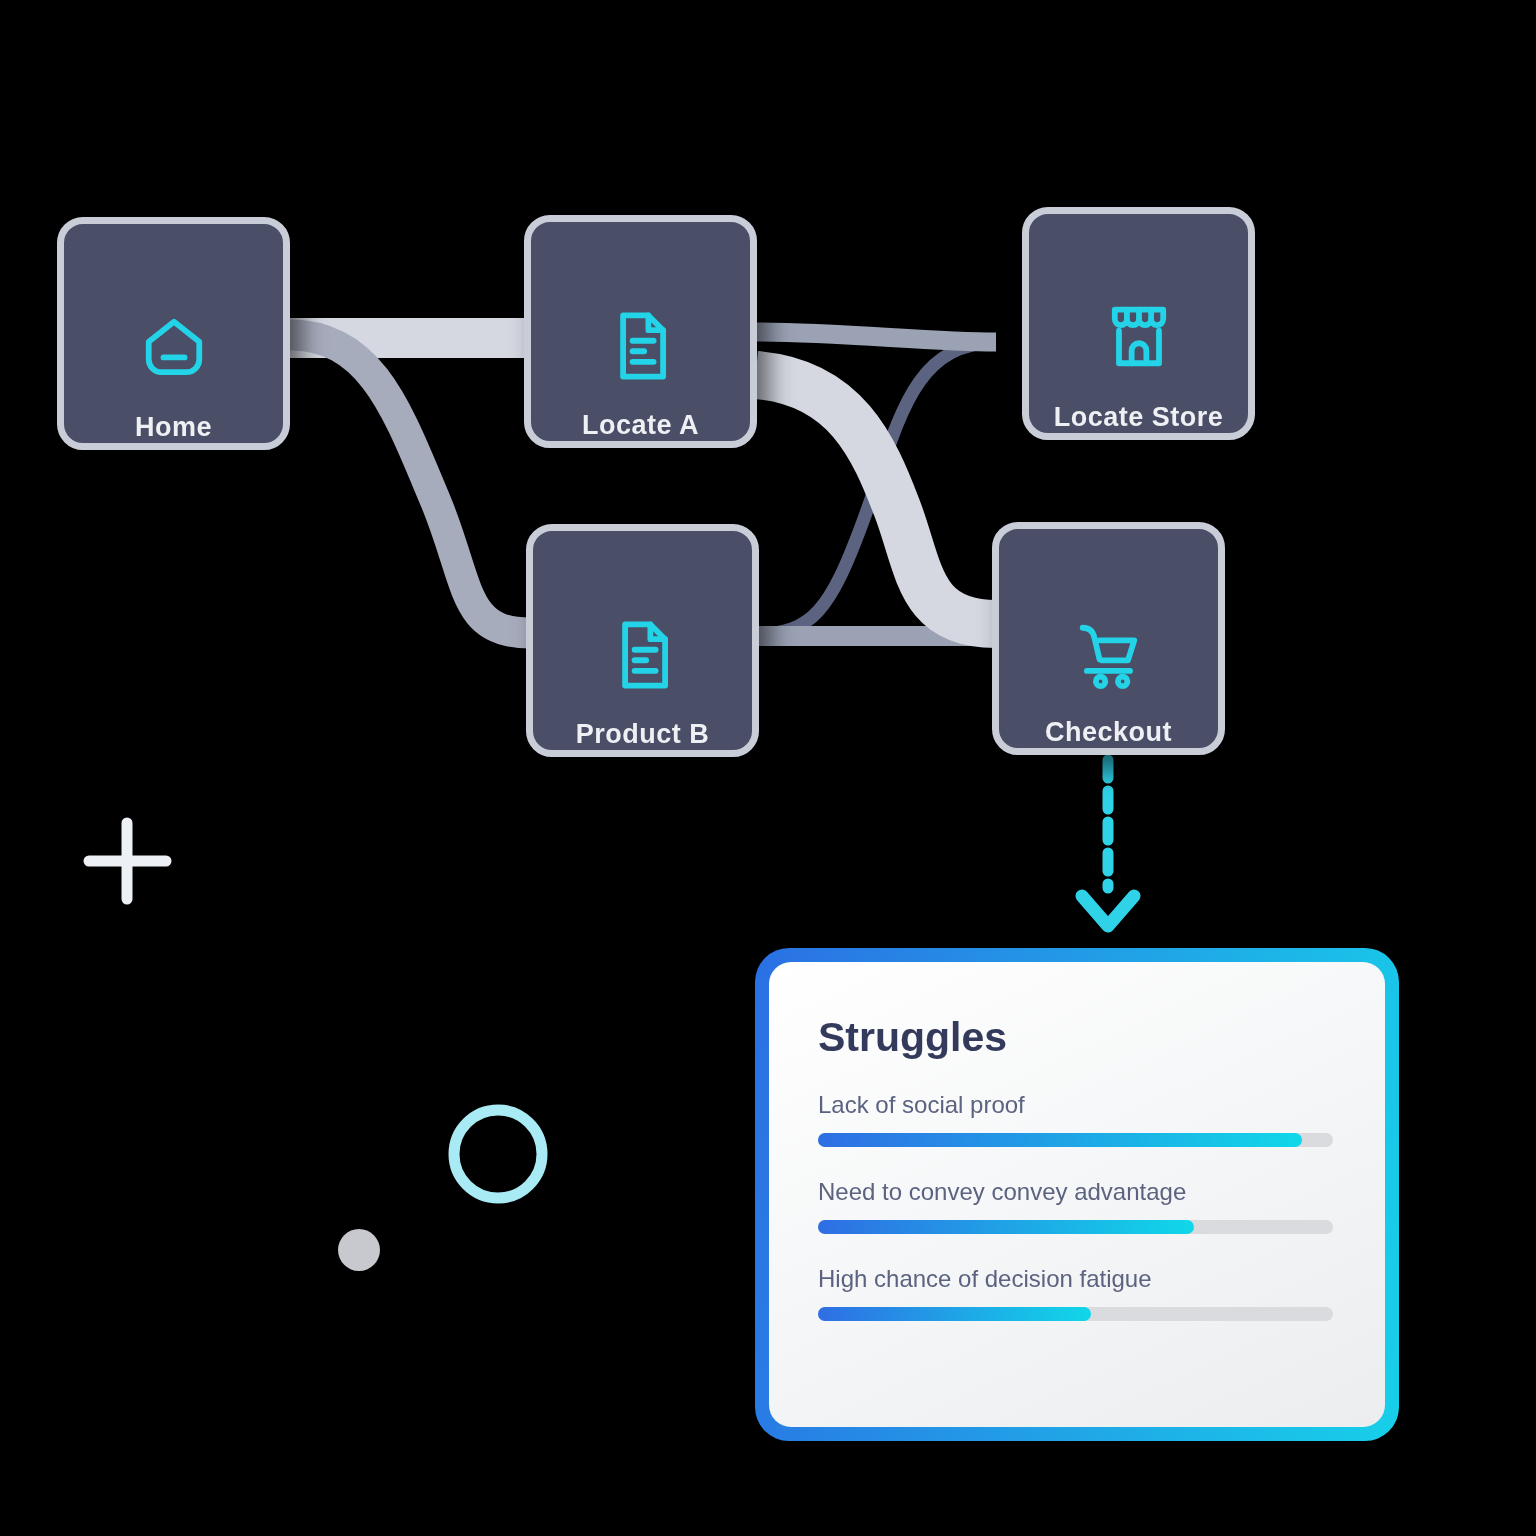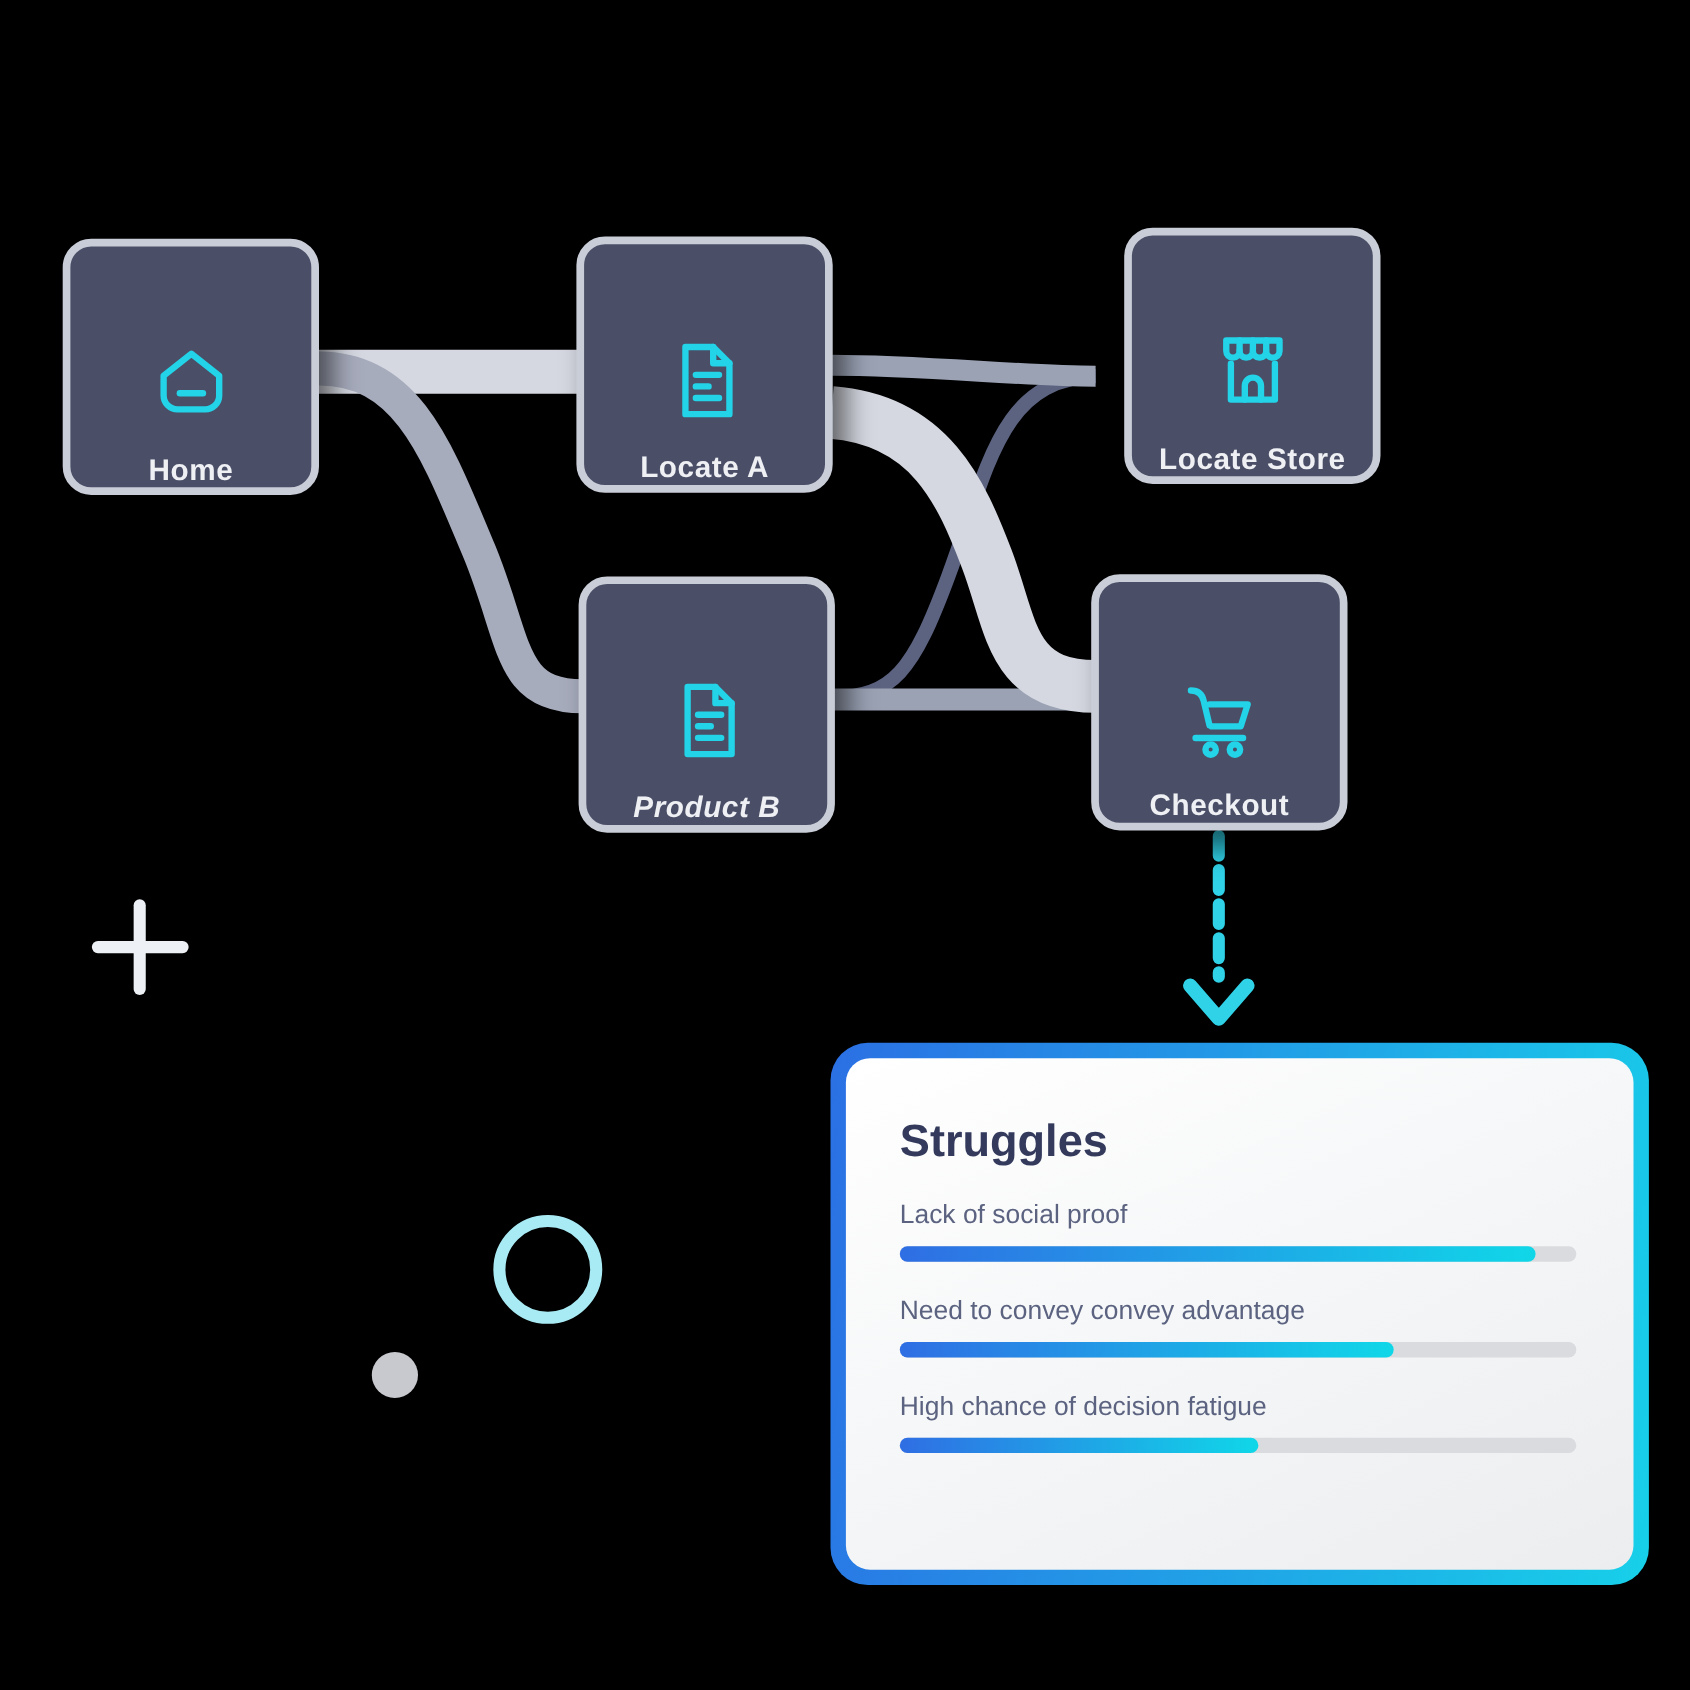--- a/index.html
+++ b/index.html
@@ -22,32 +22,32 @@
     border: 7px solid #c9cdd7;
     border-radius: 26px;
     display: flex; flex-direction: column;
     align-items: center; justify-content: flex-end;
     gap: 24px;
     box-shadow: 12px 16px 24px rgba(0,0,0,0.55);
   }
   .node-home         { left: 57px;  top: 217px; }
   .node-product-a    { left: 524px; top: 215px; }
   .node-locate-store { left: 994px; top: 207px; margin-left: 28px; }
-  .node-product-b    { left: 526px; top: 524px; font-style: italic; }
+  .node-product-b    { left: 526px; top: 524px; }
   .node-checkout     { left: 992px; top: 522px; }
   .node-icon { width: 80px; height: 80px; margin-top: 8px; }
   .node-icon * { fill: none; stroke: #23d3e7; stroke-width: 5.5; stroke-linecap: round; stroke-linejoin: round; }
   .node-label {
     color: #eef0f4; font-weight: bold; font-size: 27px; letter-spacing: 0.5px;
   }
 
   
   .struggles-card {
     position: absolute; left: 755px; top: 948px;
-    width: 744px; height: 493px;
+    width: 644px; height: 493px;
     border-radius: 34px; padding: 14px;
     background: linear-gradient(100deg, #2b70e4 0%, #17d0e9 100%);
     box-shadow: 16px 22px 36px rgba(0,0,0,0.55);
   }
   .card-inner {
     width: 100%; height: 100%;
     border-radius: 22px;
     background: linear-gradient(155deg, #ffffff 0%, #f6f7f8 45%, #ebedef 100%);
     padding: 52px 52px 0 49px;
   }

